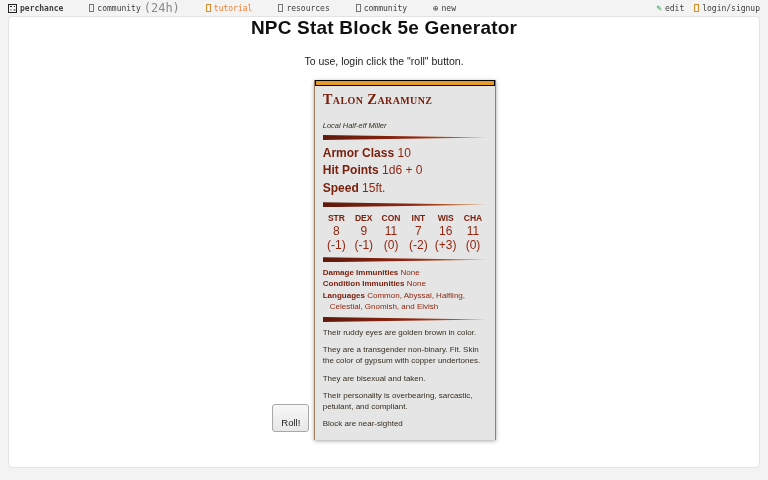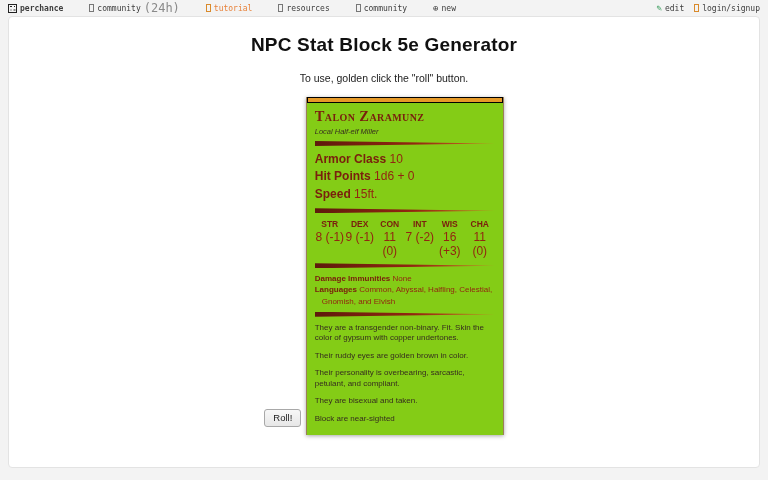--- a/index.html
+++ b/index.html
@@ -26,41 +26,41 @@
   .nav-right { margin-left:auto; display:inline-flex; gap:10px; }
   .edit-icon { color:#3a9d5d; font-size:9px; }
   .plus-icon { font-size:9px; color:#3c3c3c; }
   .nav-count { color:#8a8a8a; font-size:12px; }
 
   
   .panel {
     margin:0 8px; background:#ffffff; border:1px solid #e3e3e3;
     border-radius:4px; height:452px; text-align:center; overflow:hidden;
   }
-  .page-title { font-size:19px; font-weight:bold; color:#101010; margin-top:17px; letter-spacing:.2px; }
+  .page-title { font-size:19px; font-weight:bold; color:#101010; letter-spacing:.2px; }
   .page-instructions { font-size:10.5px; color:#222; margin-top:16px; }
   .roll-button {
-    margin-top:11px; font-size:9.5px; color:#222; padding:2px 8px 3px;
+    margin-top:11px; font-size:9.5px; color:#222; padding:12px 8px 3px;
     background:linear-gradient(#f7f7f7,#e7e7e7); border:1px solid #a8a8a8;
     border-radius:3px; cursor:pointer; font-family:"Liberation Sans", sans-serif;
   }
 
   
   .statblock {
-    display:inline-block; text-align:left; width:198px; margin-top:13px;
-    background:#84cc16; border-left:1px solid #9c7f5a; border-right:1px solid #9c7f5a;
+    display:inline-block; text-align:left; width:182px; margin-top:13px;
+    background:#e5e5e5; border-left:1px solid #9c7f5a; border-right:1px solid #9c7f5a;
     box-shadow:0 1px 4px rgba(0,0,0,.35);
   }
   .orange-bar { height:6px; background:#E69A28; border:1px solid #000; }
   .sb-inner { padding:5px 8px 6px; }
   .creature-name {
     font-family:"Liberation Serif", serif; font-variant:small-caps;
     font-weight:bold; font-size:14.5px; color:#7A200D; letter-spacing:.4px;
   }
-  .creature-meta { font-style:italic; font-size:7.5px; color:#38301f; margin-top:2px; }
+  .creature-meta { font-style:italic; font-size:7.5px; color:#38301f; margin-top:13px; }
   .tapered {
     height:5px; margin:5px 0;
     background:linear-gradient(to right,#5e1a0c,#922610 55%,#cc7b25);
     clip-path:polygon(0 0, 100% 50%, 0 100%);
   }
   .prop-line { font-size:12px; line-height:1.45; color:#922610; }
   .prop-label { font-weight:bold; color:#7A200D; }
   .abilities { display:flex; margin:6px 0 3px; text-align:center; }
   .ability { flex:1; }
   .ability-abbr { font-weight:bold; font-size:8.5px; color:#7A200D; }
@@ -106,21 +106,21 @@
     </a>
     <a>
       <span class="tofu orange"></span>
       <span>login/signup</span>
     </a>
   </span>
 </div>
 
 <div class="panel">
   <div class="page-title">NPC Stat Block 5e Generator</div>
-  <div class="page-instructions">To use, golden click the "roll" button.</div>
+  <div class="page-instructions">To use, login click the "roll" button.</div>
   <button class="roll-button">Roll!</button>
 
   
   <div class="statblock">
     <div class="orange-bar"></div>
     <div class="sb-inner">
       <div class="creature-name">Talon Zaramunz</div>
       <div class="creature-meta">Local Half-elf Miller</div>
 
       <div class="tapered"></div>
@@ -167,29 +167,33 @@
         </div>
       </div>
 
       <div class="tapered"></div>
 
       <div class="trait-line">
         <span class="prop-label">Damage Immunities</span>
         <span>None</span>
       </div>
       <div class="trait-line">
+        <span class="prop-label">Condition Immunities</span>
+        <span>None</span>
+      </div>
+      <div class="trait-line">
         <span class="prop-label">Languages</span>
         <span>Common, Abyssal, Halfling, Celestial, Gnomish, and Elvish</span>
       </div>
 
       <div class="tapered"></div>
 
       <div class="desc">
+        <p>Their ruddy eyes are golden brown in color.</p>
         <p>They are a transgender non-binary. Fit. Skin the color of gypsum with copper undertones.</p>
-        <p>Their ruddy eyes are golden brown in color.</p>
+        <p>They are bisexual and taken.</p>
         <p>Their personality is overbearing, sarcastic, petulant, and compliant.</p>
-        <p>They are bisexual and taken.</p>
         <p>Block are near-sighted</p>
       </div>
     </div>
     
   </div>
 </div>
 
 </body></html>

